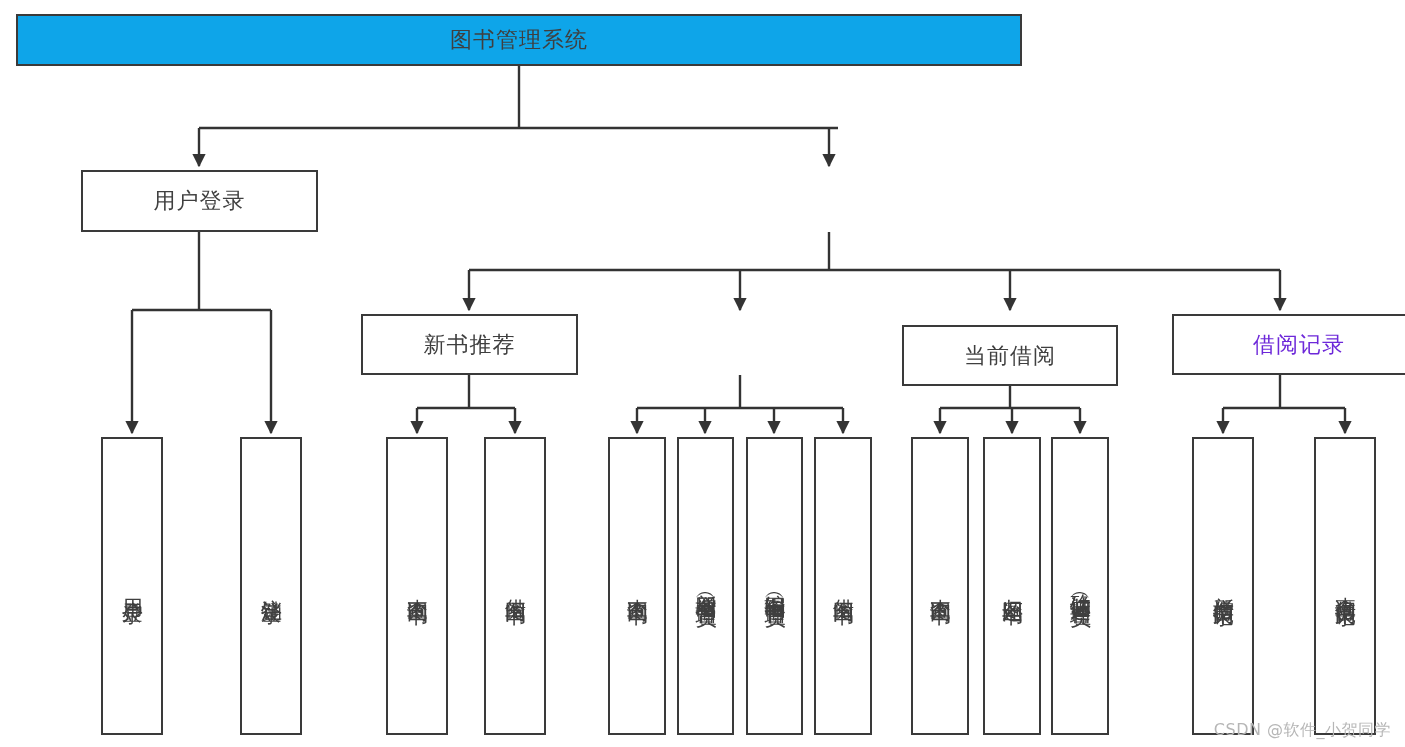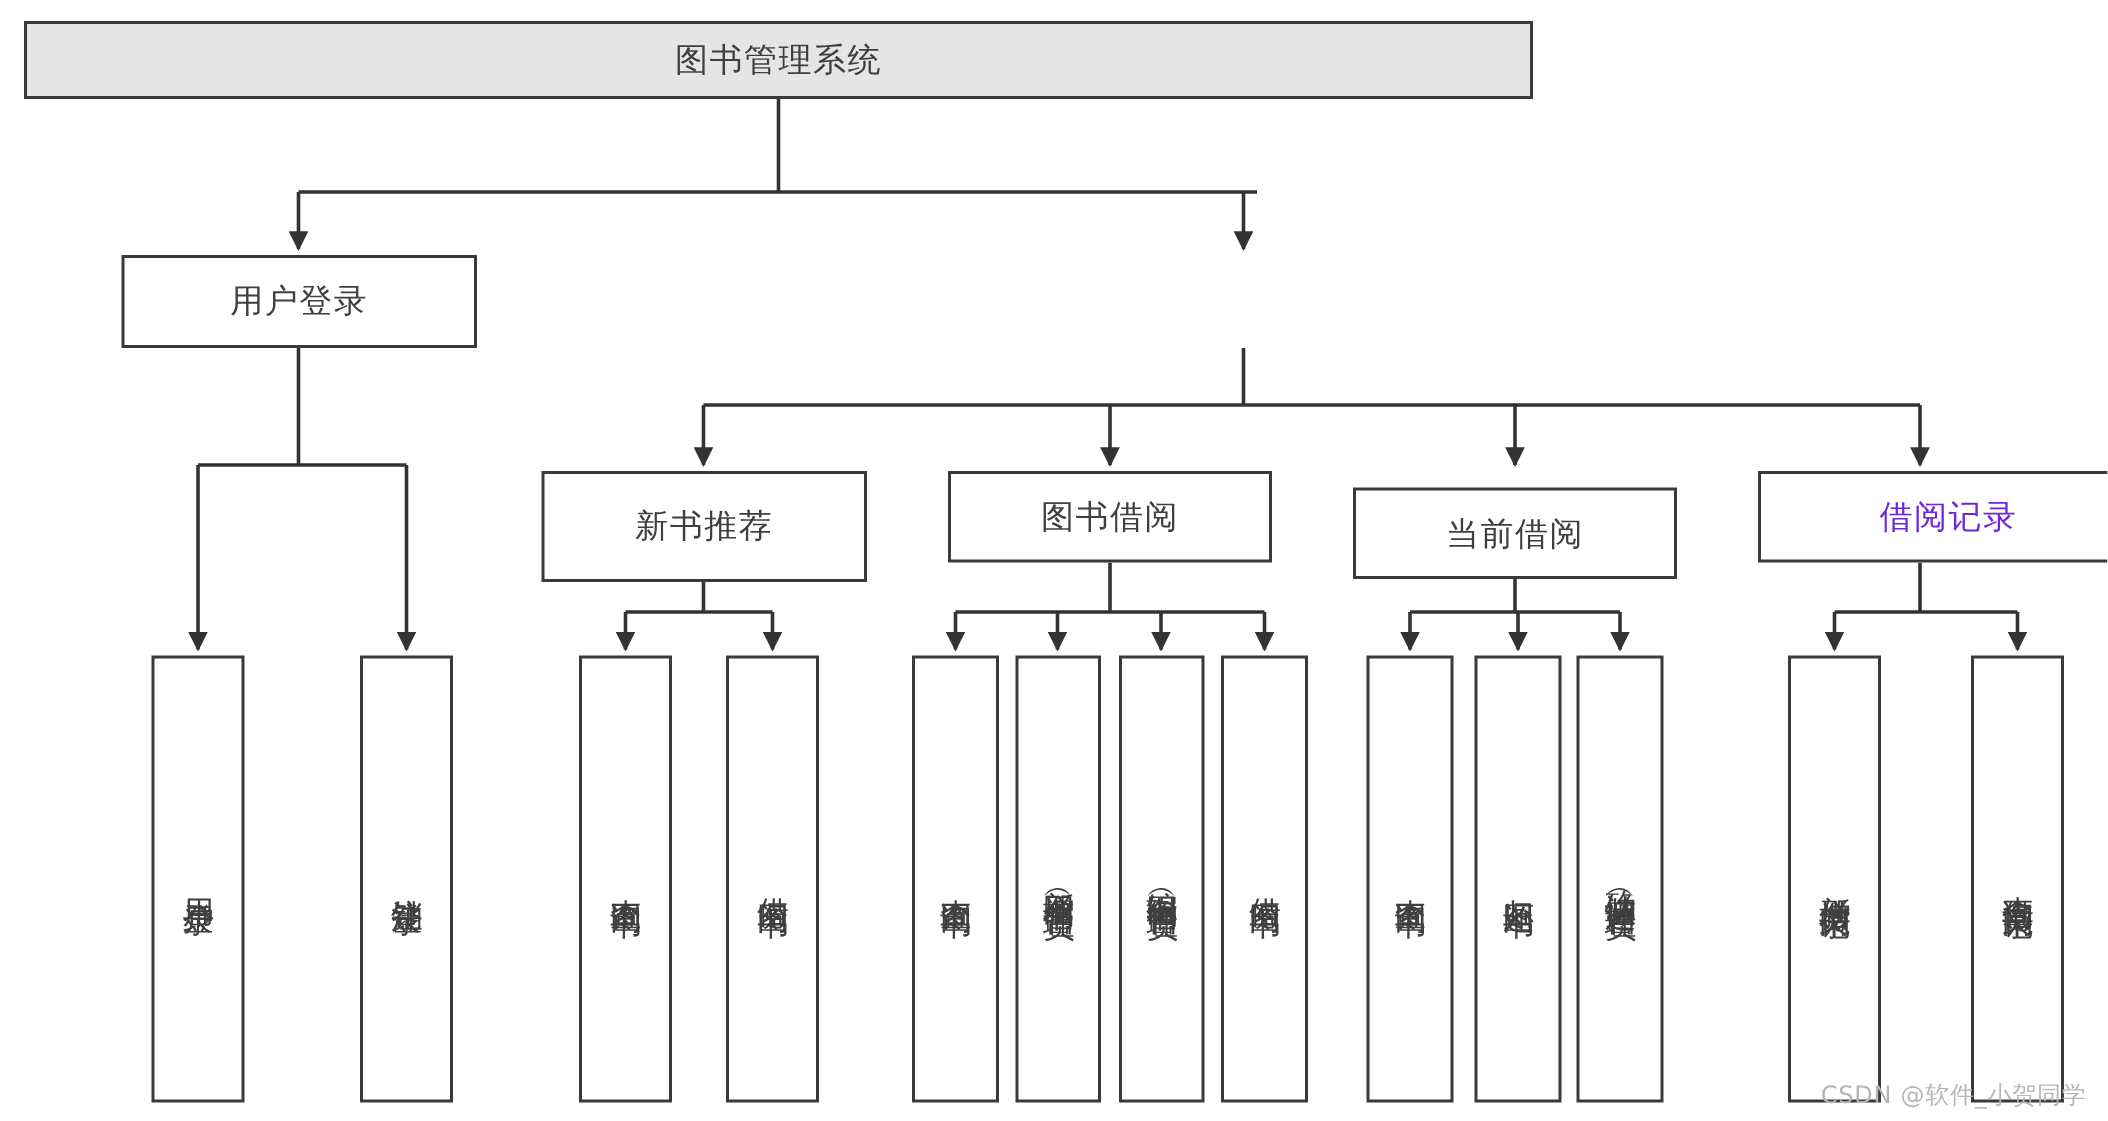--- a/index.html
+++ b/index.html
@@ -112,33 +112,30 @@
       <path d="M 1012 408 L 1012 433" marker-end="url(#arrow)"></path>
       <path d="M 1080 408 L 1080 433" marker-end="url(#arrow)"></path>
 
       <path d="M 1280 375 L 1280 408"></path>
       <path d="M 1223 408 L 1345 408"></path>
       <path d="M 1223 408 L 1223 433" marker-end="url(#arrow)"></path>
       <path d="M 1345 408 L 1345 433" marker-end="url(#arrow)"></path>
     </g>
   </svg>
 
-  <div class="node horiz" style="left: 16px; top: 14px; width: 1006px; height: 52px; border-color: rgb(58, 58, 58); background: #e5e5e5; color: rgb(63, 63, 63);">
+  <div class="node horiz" style="left: 16px; top: 14px; width: 1006px; height: 52px; border-color: rgb(58, 58, 58); background: #0ea5e9; color: rgb(63, 63, 63);">
     <span class="htext">图书管理系统</span>
   </div>
 
   <div class="node horiz" style="left: 81px; top: 170px; width: 237px; height: 62px; border-color: rgb(58, 58, 58); background: rgb(255, 255, 255); color: rgb(63, 63, 63);">
     <span class="htext">用户登录</span>
   </div>
 
-  <div class="node horiz" style="left: 361px; top: 314px; width: 217px; height: 74px; border-color: rgb(58, 58, 58); background: rgb(255, 255, 255); color: rgb(63, 63, 63); align-items: center;">
+  <div class="node horiz" style="left: 361px; top: 314px; width: 217px; height: 61px; border-color: rgb(58, 58, 58); background: rgb(255, 255, 255); color: rgb(63, 63, 63); align-items: center;">
     <span class="htext">新书推荐</span>
-  </div>
-  <div class="node horiz" style="left: 632px; top: 314px; width: 216px; height: 61px; border-color: rgb(58, 58, 58); background: rgb(255, 255, 255); color: rgb(63, 63, 63);">
-    <span class="htext">图书借阅</span>
   </div>
   <div class="node horiz" style="left: 902px; top: 314px; width: 216px; height: 61px; border-color: rgb(58, 58, 58); background: rgb(255, 255, 255); color: rgb(63, 63, 63); margin-top: 11px;">
     <span class="htext">当前借阅</span>
   </div>
   <div class="node horiz" style="left: 1172px; top: 314px; width: 254px; height: 61px; border-color: rgb(58, 58, 58); background: rgb(255, 255, 255); color: #6d28d9;">
     <span class="htext">借阅记录</span>
   </div>
 
   <div class="node vert" style="left: 101px; top: 437px; width: 62px; height: 298px; border-color: rgb(58, 58, 58); background: rgb(255, 255, 255); color: rgb(63, 63, 63);">
     <span class="vtext">用户登录</span>

